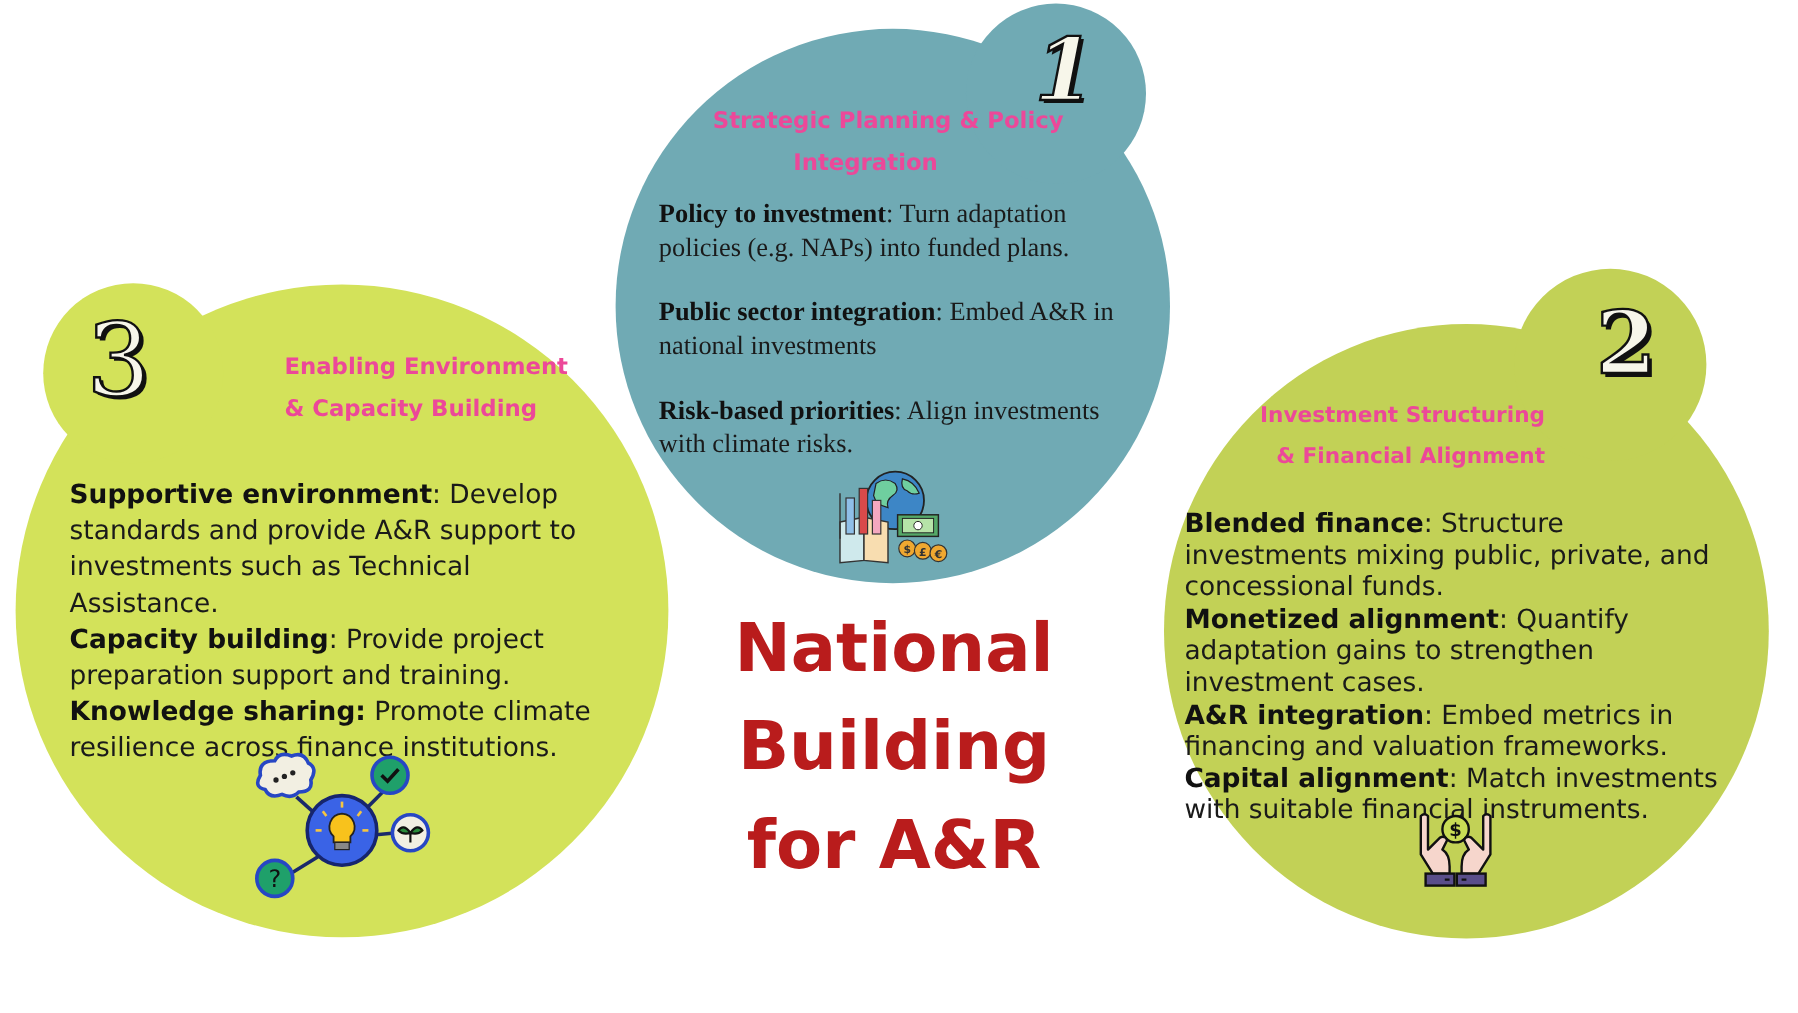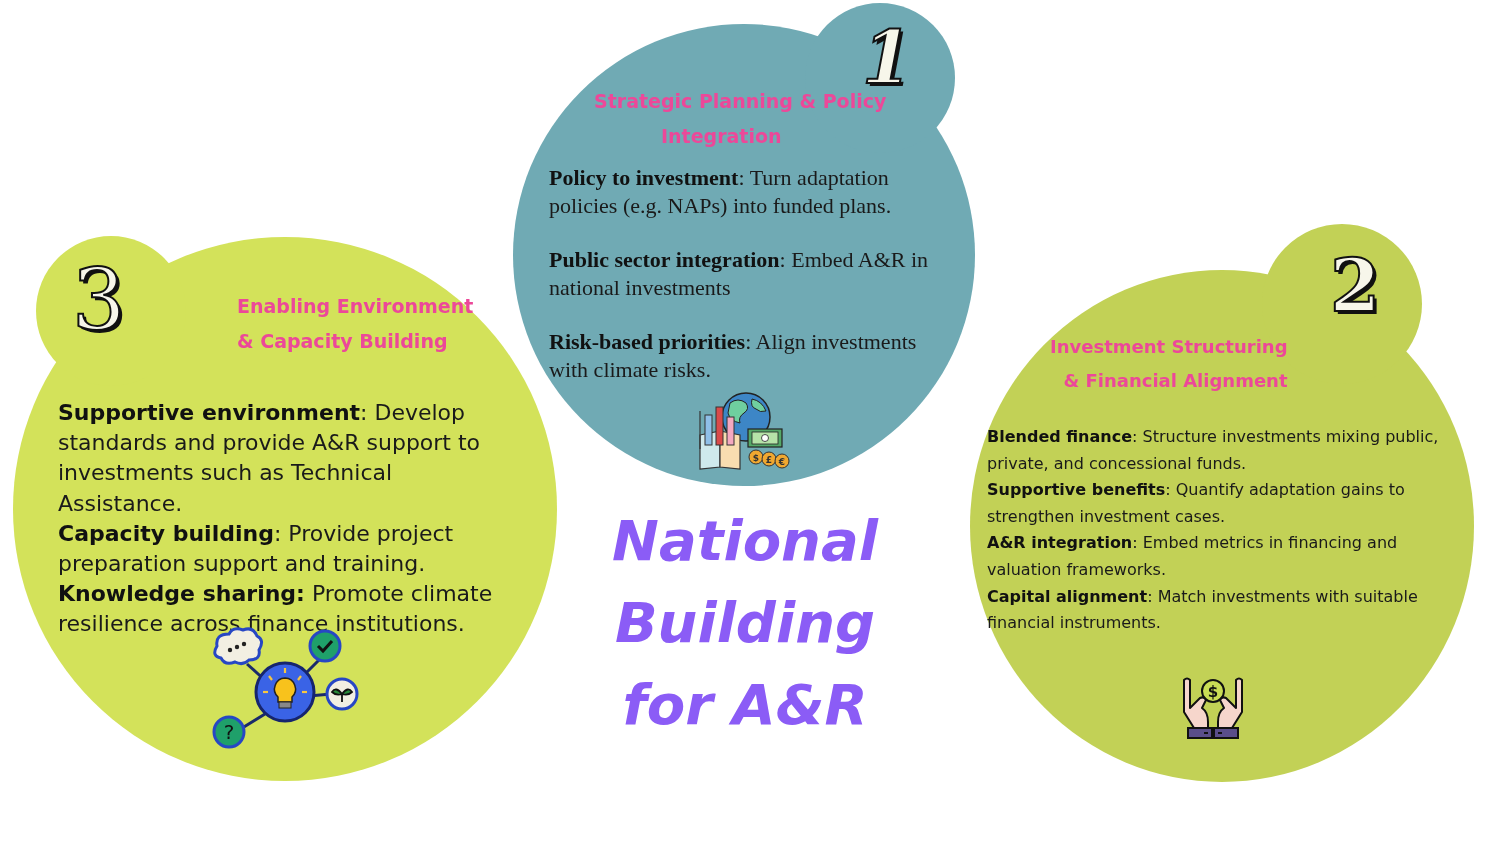--- a/index.html
+++ b/index.html
@@ -35,22 +35,21 @@
     }
     .body-text p { margin: 0; }
     .body-text b { font-weight: bold; color: #111; }
     .title {
       position: absolute; left: 560px; top: 500px; width: 370px;
       text-align: center;
       font-family: "DejaVu Sans", sans-serif;
       font-weight: bold;
       font-size: 56px;
       line-height: 82px;
-      color: #8b5cf6;
-      font-style: italic;
+      color: #b91c1c;
     }
     .title span { display: block; }
     .icon { position: absolute; }
   </style>
 </head>
 <body>
 
 <div>
   <div class="blob" style="left:513px; top:24px; width:462px; height:462px; background:#70aab4;"></div>
   <div class="blob" style="left:805px; top:3px; width:150px; height:150px; background:#70aab4;"></div>
@@ -155,26 +154,26 @@
   <div class="blob" style="left:970px; top:270px; width:504px; height:512px; background:#c2d156;"></div>
   <div class="blob" style="left:1262px; top:224px; width:160px; height:160px; background:#c2d156;"></div>
 
   <div class="num" style="left:1330px; top:250px; font-size:72px;">2</div>
 
   <div class="heading" style="left:1050px; top:330px; font-size:18px; line-height:34px;text-align:right;">
     <div>Investment Structuring</div>
     <div>&amp; Financial Alignment</div>
   </div>
 
-  <div class="body-text" style="left:987px; top:424px; width:458px; font-size:16px; line-height:26.6px;">
+  <div class="body-text" style="left:987px; top:424px; width:458px; font-size:22px; line-height:26.6px;">
     <p>
       <b>Blended finance</b><span>: </span><span>Structure investments mixing public, private, and concessional funds.</span>
     </p>
     <p>
-      <b>Supportive benefits</b><span>: </span><span>Quantify adaptation gains to strengthen investment cases.</span>
+      <b>Monetized alignment</b><span>: </span><span>Quantify adaptation gains to strengthen investment cases.</span>
     </p>
     <p>
       <b>A&amp;R integration</b><span>: </span><span>Embed metrics in financing and valuation frameworks.</span>
     </p>
     <p>
       <b>Capital alignment</b><span>: </span><span>Match investments with suitable financial instruments.</span>
     </p>
   </div>
 
   <svg class="icon" style="left:1180px; top:676px;" width="66" height="64" viewBox="0 0 66 64">

